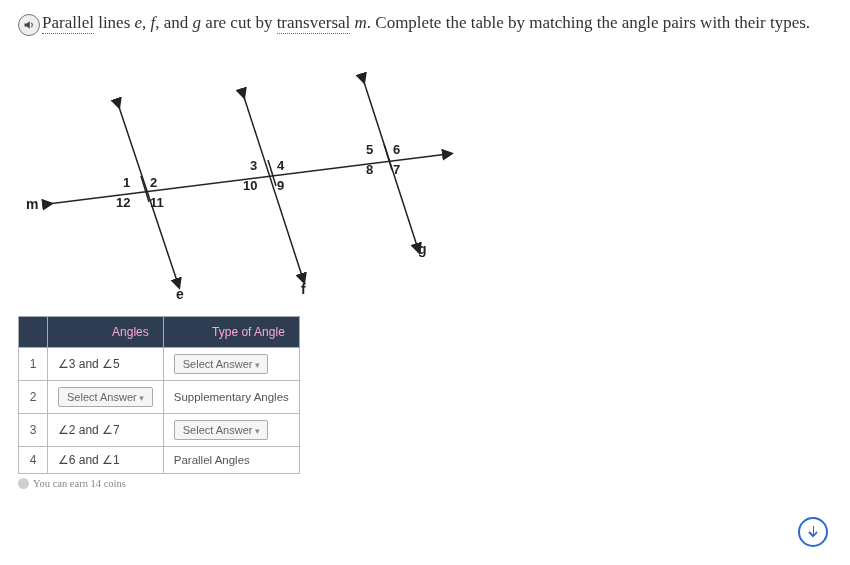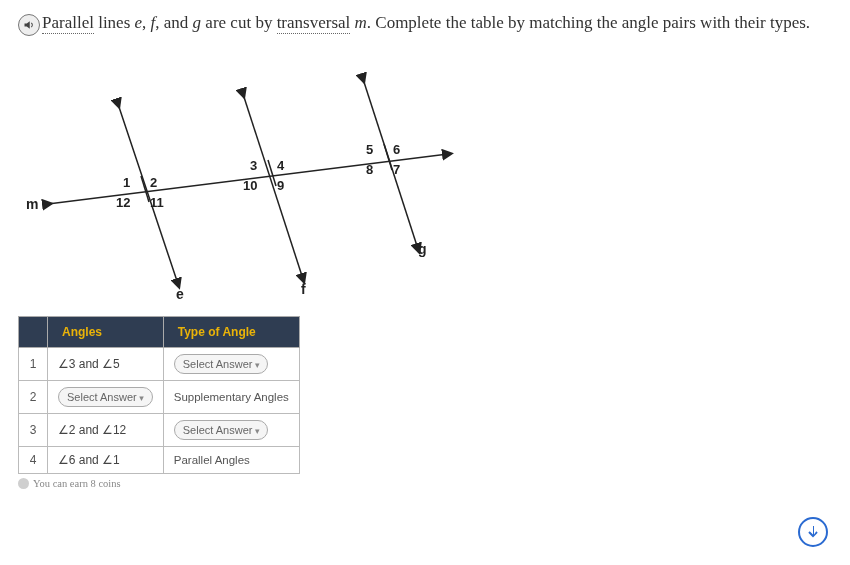--- a/index.html
+++ b/index.html
@@ -32,42 +32,42 @@
 
   .tbl-wrap { margin-top: 8px; }
   table.angles {
     border-collapse: collapse;
     font-family: Arial, Helvetica, sans-serif;
     font-size: 12px;
     background: #fff;
   }
   table.angles th {
     background: #2f3d52;
-    color: #eab308;
+    color: #f9a8d4;
     padding: 8px 14px;
-    text-align: left;
-    font-weight: bold;
+    text-align: right;
+    font-weight: normal;
     border: 1px solid #aaa;
   }
   table.angles th:first-child { width: 26px; background:#2f3d52; }
   table.angles td {
     border: 1px solid #bbb;
     padding: 6px 10px;
     color: #444;
     vertical-align: middle;
   }
   table.angles td.rownum { text-align: center; width: 26px; color:#555; }
   .sel-btn {
     display: inline-block;
     border: 1px solid #aaa;
     background: #f5f5f5;
     color: #666;
     font-size: 11px;
     padding: 3px 8px;
-    border-radius: 10px;
+    border-radius: 2px;
     white-space: nowrap;
     cursor: pointer;
   }
   .sel-btn::after { content: " \25BE"; color:#888; font-size:9px; }
   .plain-type { color: #555; font-size: 11.5px; text-align: center; }
   .coins { font-size: 10.5px; color: #888; margin-top: 4px; display:flex; align-items:center; gap:4px;}
   .coin-icon { width:11px; height:11px; border-radius:50%; background:#cfcfcf; display:inline-block;}
   .down-fab {
     position: absolute; right: 22px; bottom: 18px;
     width: 30px; height: 30px; border-radius: 50%;
@@ -145,33 +145,33 @@
         <td>∠3 and ∠5</td>
         <td><span class="sel-btn">Select Answer</span></td>
       </tr>
       <tr>
         <td class="rownum">2</td>
         <td><span class="sel-btn">Select Answer</span></td>
         <td><span class="plain-type">Supplementary Angles</span></td>
       </tr>
       <tr>
         <td class="rownum">3</td>
-        <td>∠2 and ∠12</td>
+        <td>∠2 and ∠7</td>
         <td><span class="sel-btn">Select Answer</span></td>
       </tr>
       <tr>
         <td class="rownum">4</td>
         <td>∠6 and ∠1</td>
         <td><span class="plain-type">Parallel Angles</span></td>
       </tr>
     </tbody>
   </table>
   <div class="coins">
     <span class="coin-icon"></span>
-    <span>You can earn 8 coins</span>
+    <span>You can earn 14 coins</span>
   </div>
 </div>
 
 <div class="down-fab">
   <svg viewBox="0 0 16 16">
       <path d="M8 2v8.6L4.7 7.3 3.3 8.7 8 13.4l4.7-4.7-1.4-1.4L9 10.6V2H8z"></path>
     </svg>
 </div>
 
 

